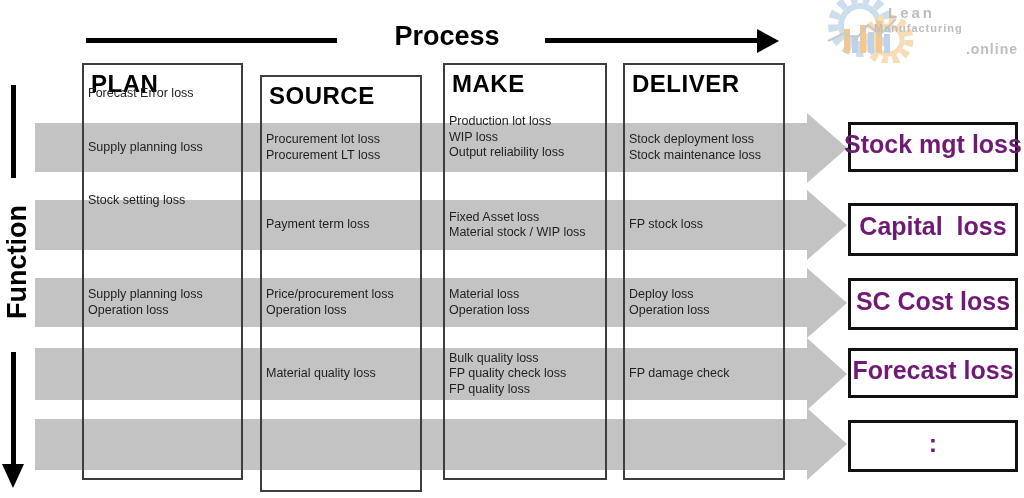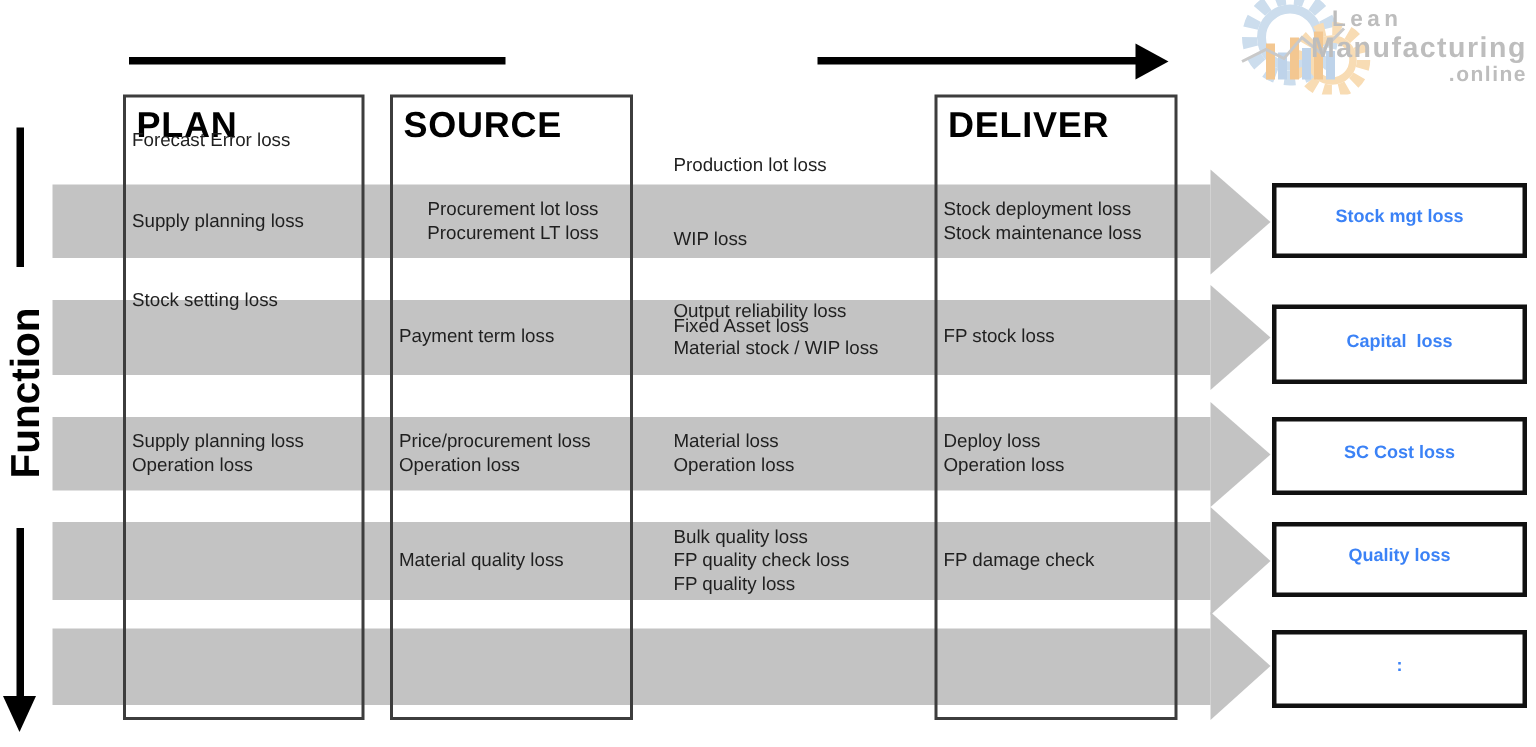--- a/index.html
+++ b/index.html
@@ -43,26 +43,26 @@
   
   .cell{
     position:absolute;z-index:3;display:flex;flex-direction:column;justify-content:center;
     font-size:12.5px;line-height:15.5px;color:#1f1f1f;
   }
   
   .result-box{
     position:absolute;left:848px;width:170px;border:3px solid #111;background:#fff;
     box-sizing:border-box;display:flex;align-items:center;justify-content:center;z-index:3;
   }
-  .result-label{font-size:12px;font-weight:bold;color:#3b82f6;white-space:pre;padding-bottom:6px;}
+  .result-label{font-size:25px;font-weight:bold;color:#701a75;white-space:pre;padding-bottom:6px;}
   
   .wm-svg{position:absolute;left:818px;top:-7px;z-index:0;}
   .wm-text{position:absolute;color:#bdbdbd;font-weight:bold;z-index:0;}
   .wm-1{left:888px;top:4px;font-size:15px;letter-spacing:3px;}
-  .wm-2{left:874px;top:22px;font-size:19px;letter-spacing:1px;}
+  .wm-2{left:874px;top:22px;font-size:11px;letter-spacing:1px;}
   .wm-3{left:930px;top:41px;width:88px;text-align:right;font-size:14px;letter-spacing:1px;}
 </style>
 </head>
 <body>
 
 <div id="canvas">
 
   <svg class="wm-svg" width="210" height="70" viewBox="0 0 210 70">
     <circle cx="42" cy="32" r="27" fill="none" stroke="#ccdded" stroke-width="10" stroke-dasharray="7 6"></circle>
     <circle cx="42" cy="32" r="19" fill="none" stroke="#ccdded" stroke-width="6"></circle>
@@ -74,20 +74,21 @@
     <rect x="50" y="39" width="6" height="21" fill="#bed3ea"></rect>
     <rect x="58" y="28" width="6" height="32" fill="#f3c791"></rect>
     <rect x="66" y="41" width="6" height="19" fill="#bed3ea"></rect>
     <polyline points="10,48 26,40 38,46 50,32 62,42 78,26" fill="none" stroke="#c9c9c9" stroke-width="2"></polyline>
   </svg>
   <div class="wm-text wm-1">Lean</div>
   <div class="wm-text wm-2">Manufacturing</div>
   <div class="wm-text wm-3">.online</div>
 
   <div class="h-line" style="left:86px;top:38px;width:251px;"></div>
+  <div class="process-title">Process</div>
   <div class="h-line" style="left:545px;top:38px;width:214px;"></div>
   <div class="h-arrowhead"></div>
 
   <div class="v-line" style="left:11px;top:85px;height:93px;"></div>
   <div class="function-title">Function</div>
   <div class="v-line" style="left:11px;top:352px;height:112px;"></div>
   <div class="v-arrowhead"></div>
 
   <div class="bar" style="top:123px;height:49px;"></div>
   <div class="bar-arrow" style="top:113px;border-top:35px solid transparent;border-bottom:35px solid transparent;"></div>
@@ -96,37 +97,40 @@
   <div class="bar" style="top:278px;height:49px;"></div>
   <div class="bar-arrow" style="top:268px;border-top:35px solid transparent;border-bottom:35px solid transparent;"></div>
   <div class="bar" style="top:348px;height:52px;"></div>
   <div class="bar-arrow" style="top:338px;border-top:36px solid transparent;border-bottom:36px solid transparent;"></div>
   <div class="bar" style="top:419px;height:51px;"></div>
   <div class="bar-arrow" style="top:408px;border-top:36px solid transparent;border-bottom:36px solid transparent;"></div>
 
   <div class="col-box" style="left:82px;width:161px;">
     <div class="col-title">PLAN</div>
   </div>
-  <div class="col-box" style="left:260px;width:162px;">
+  <div class="col-box" style="left:260px;width:162px;margin-top:12px;">
     <div class="col-title">SOURCE</div>
+  </div>
+  <div class="col-box" style="left:443px;width:164px;">
+    <div class="col-title">MAKE</div>
   </div>
   <div class="col-box" style="left:623px;width:162px;">
     <div class="col-title">DELIVER</div>
   </div>
 
   <div class="cell" style="left:88px;top:123px;width:150px;height:49px;gap:38px;">
     <div>Forecast Error loss</div>
     <div>Supply planning loss</div>
     <div>Stock setting loss</div>
   </div>
-  <div class="cell" style="left:266px;top:123px;width:152px;height:49px;text-align:center;">
+  <div class="cell" style="left:266px;top:123px;width:152px;height:49px;">
     <div>Procurement lot loss</div>
     <div>Procurement LT loss</div>
   </div>
-  <div class="cell" style="left:449px;top:135px;width:154px;height:49px;gap:33px;">
+  <div class="cell" style="left:449px;top:113px;width:154px;height:49px;">
     <div>Production lot loss</div>
     <div>WIP loss</div>
     <div>Output reliability loss</div>
   </div>
   <div class="cell" style="left:266px;top:200px;width:152px;height:50px;">
     <div>Payment term loss</div>
   </div>
 
   <div class="cell" style="left:629px;top:123px;width:154px;height:49px;">
     <div>Stock deployment loss</div>
@@ -172,19 +176,19 @@
   <div class="result-box" style="top:122px;height:50px;">
     <span class="result-label">Stock mgt loss</span>
   </div>
   <div class="result-box" style="top:203px;height:53px;">
     <span class="result-label">Capital  loss</span>
   </div>
   <div class="result-box" style="top:278px;height:52px;">
     <span class="result-label">SC Cost loss</span>
   </div>
   <div class="result-box" style="top:348px;height:50px;">
-    <span class="result-label">Quality loss</span>
+    <span class="result-label">Forecast loss</span>
   </div>
   <div class="result-box" style="top:420px;height:52px;">
     <span class="result-label">:</span>
   </div>
 
 </div>
 
 </body></html>

